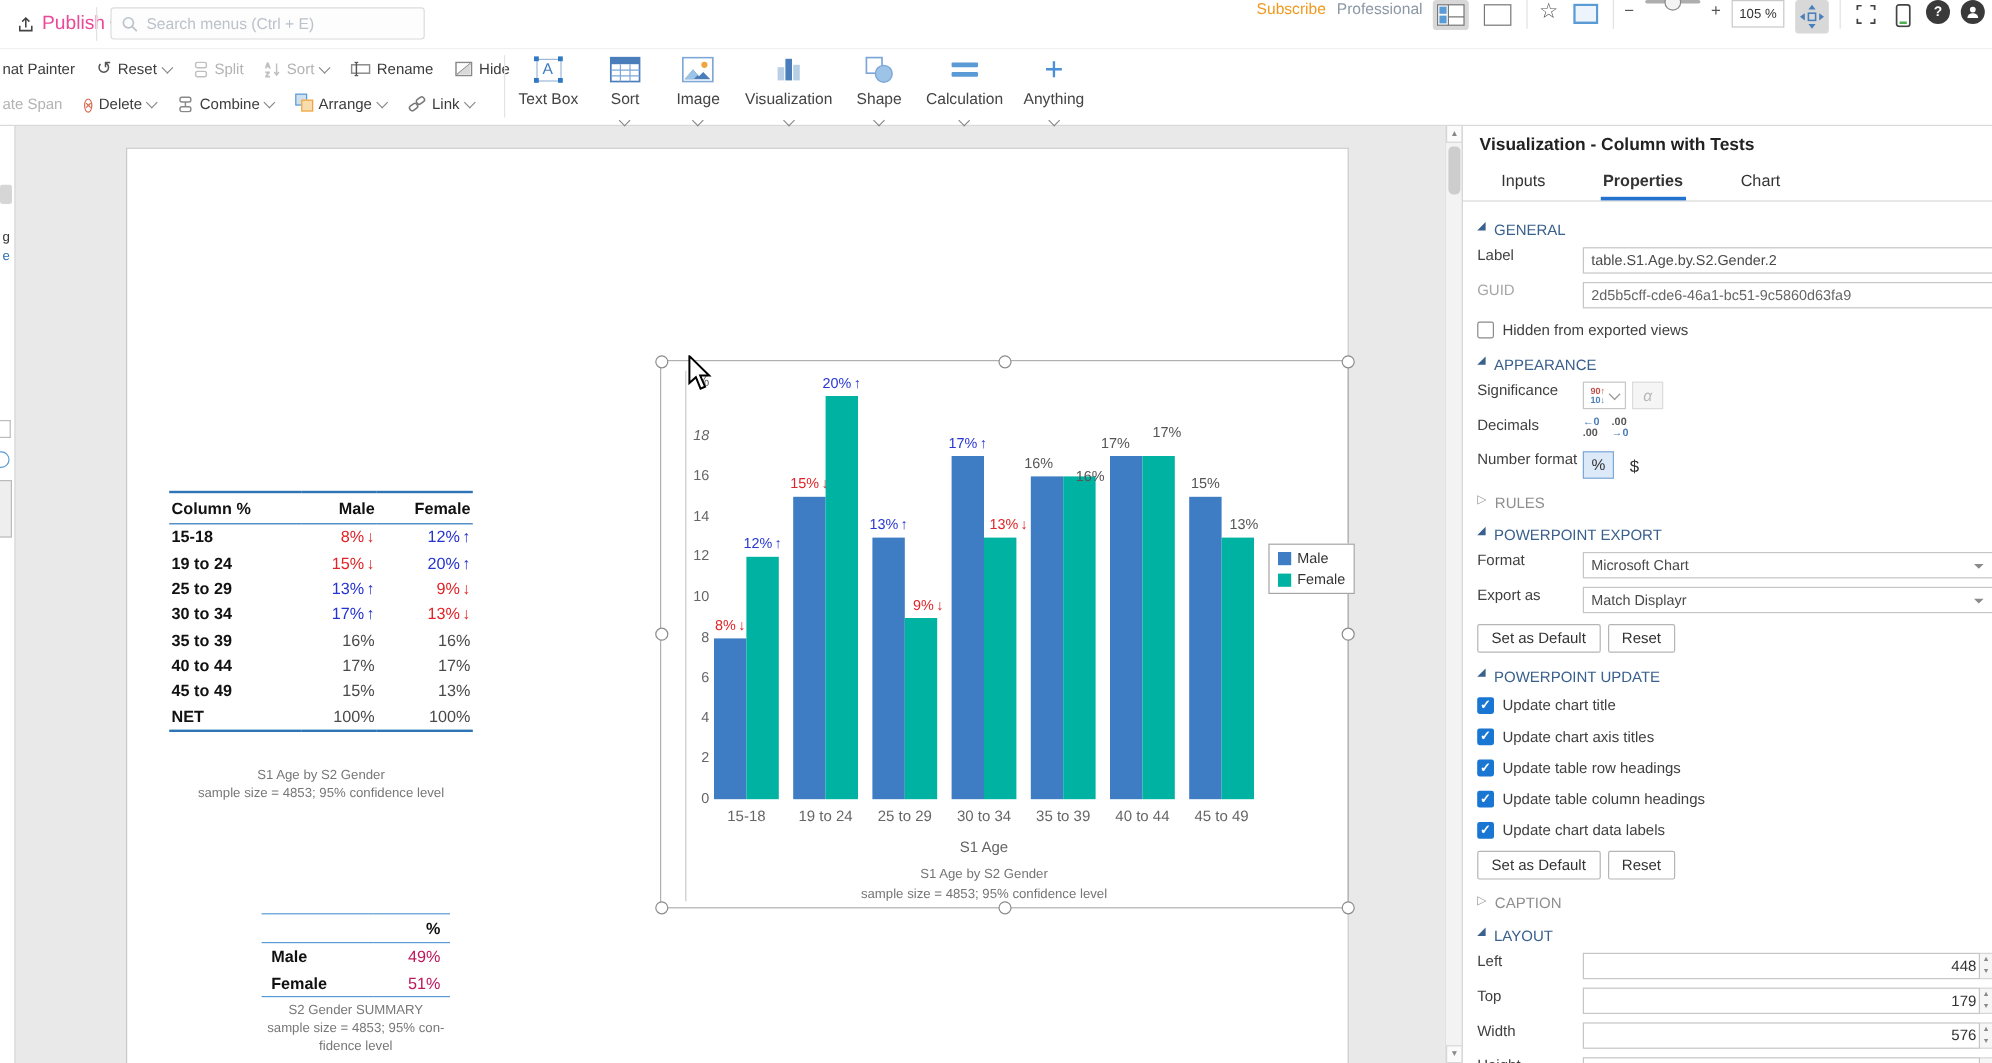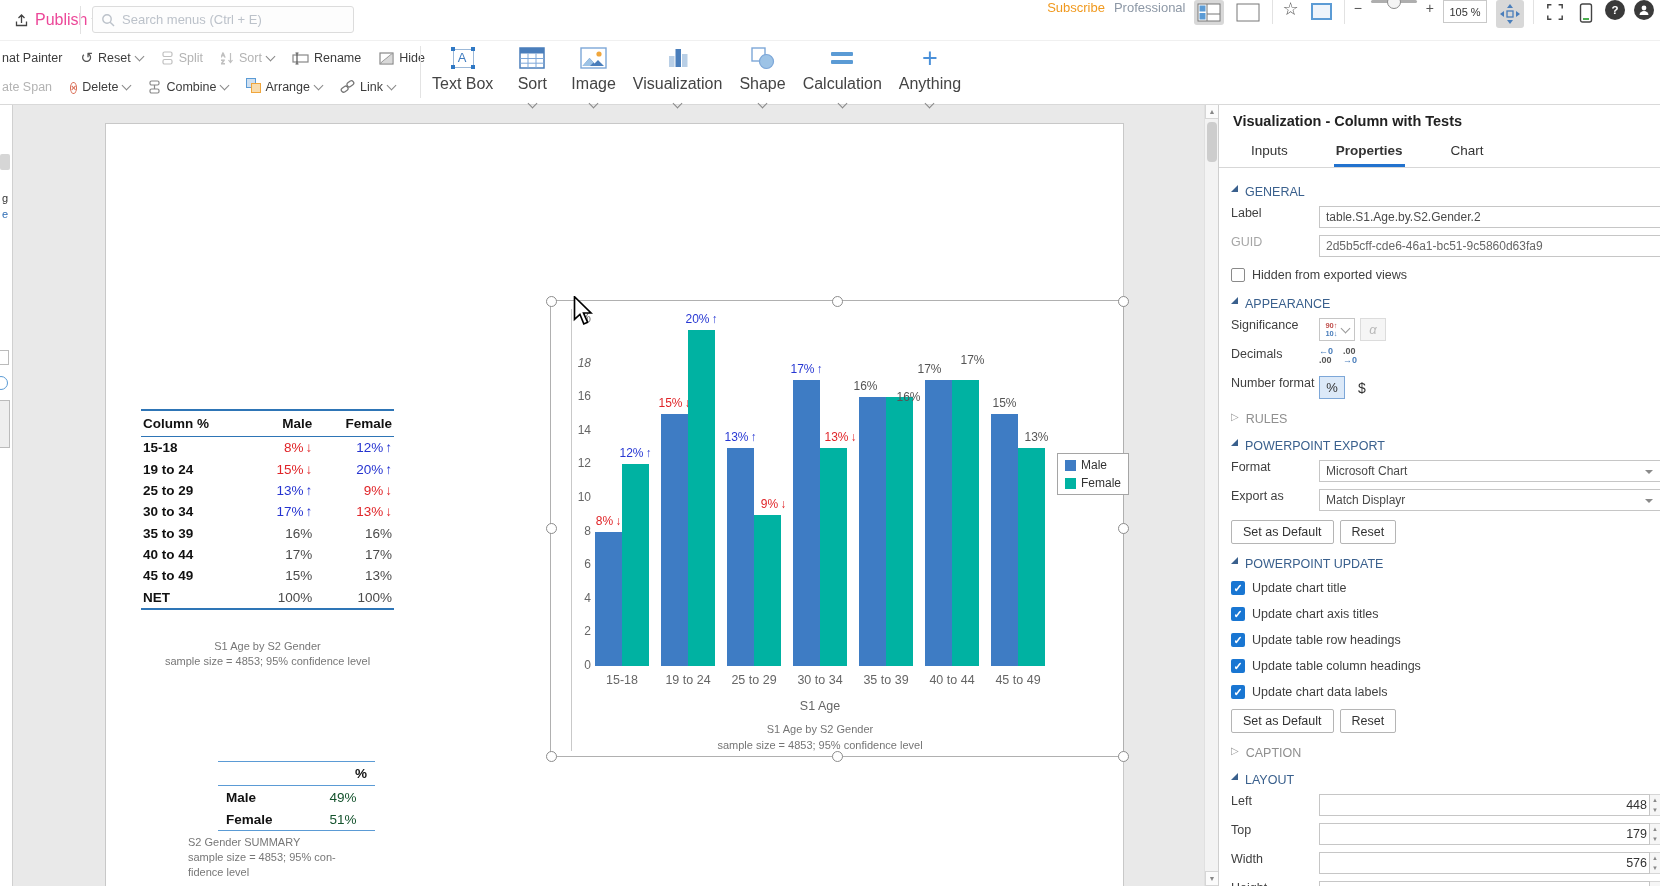--- a/index.html
+++ b/index.html
@@ -33,21 +33,21 @@
   .ribbon{position:absolute;left:0;top:40px;width:1660px;height:64px;background:#fff;border-bottom:1px solid #d9d9d9;z-index:29}
   .rib-row{position:absolute;left:2px;display:flex;align-items:center}
   .rib-item{display:flex;align-items:center;gap:5px;margin-right:18px;white-space:nowrap;font-size:12.5px;color:#3c3c3c}
   .rib-item.disabled{color:#b3b3b3}
   .rib-item.disabled svg *{stroke:#c0c0c0 !important;fill:none}
   .chev{width:6px;height:6px;border-right:1.5px solid #888;border-bottom:1.5px solid #888;transform:rotate(45deg);margin-top:-3px}
   .rib-vsep{position:absolute;left:420px;top:6px;width:1px;height:52px;background:#e3e3e3}
   .insrow{position:absolute;left:432px;top:3px;display:flex;align-items:flex-start;gap:17px}
   .insbtn{display:flex;flex-direction:column;align-items:center;min-width:44px}
   .insbtn .ic{height:30px;display:flex;align-items:center;justify-content:center}
-  .insbtn .lb{font-size:16px;color:#444;margin-top:2px}
+  .insbtn .lb{font-size:13px;color:#444;margin-top:2px}
   .insbtn .cv{margin-top:2px;height:7px}
   .undo-g{font-size:15px;color:#555;line-height:1}
   .circ-x{width:13px;height:13px;border:1.4px solid #d86a52;border-radius:50%;color:#d86a52;font-size:9px;line-height:12px;text-align:center;font-weight:bold}
   .arr-back{width:8px;height:8px;border:1.4px solid #5b9bd5;background:#cfe0f1;position:absolute;left:0;top:0}
   .arr-front{width:8px;height:8px;border:1.4px solid #f0a63c;background:#f8dcae;position:absolute;left:5px;top:5px}
 
   
   .lstrip{position:absolute;left:0;top:104px;width:12px;height:782px;background:#fff;border-right:1px solid #d0d0d0;z-index:5;overflow:hidden}
   .canvas{position:absolute;left:12px;top:104px;width:1192px;height:782px;background:#e9e9e9;overflow:hidden}
   .pagesheet{position:absolute;left:93px;top:19px;width:1017px;height:770px;background:#fff;border:1px solid #c8c8c8}
@@ -63,24 +63,24 @@
   .xtab tbody{border-bottom:2px solid #2e75b6}
   td[data-sig="down"]{color:#e02428}
   td[data-sig="up"]{color:#2533d0}
   .sig-arrow{font-weight:bold;margin-left:2px}
   .tfoot{position:absolute;left:35px;width:253px;text-align:center;font-size:11px;color:#777}
 
   
   .sumtab{position:absolute;left:112px;top:637px;width:157px;border-collapse:collapse;font-size:13.5px}
   .sumtab thead tr{border-top:1.5px solid #5b9bd5;border-bottom:1px solid #5b9bd5}
   .sumtab th{font-weight:bold;color:#111;text-align:right;padding:4px 8px}
-  .sumtab td{padding:3.5px 8px;text-align:center;color:#14532d}
+  .sumtab td{padding:3.5px 8px;text-align:right;color:#be185d}
   .sumtab td:first-child{text-align:left;font-weight:bold;color:#111}
   .sumtab tbody{border-bottom:1.5px solid #5b9bd5}
-  .sfoot{position:absolute;left:82px;width:217px;font-size:11px;color:#777}
+  .sfoot{position:absolute;left:82px;width:217px;text-align:center;font-size:11px;color:#777}
 
   
   .chart-sel{position:absolute;left:538px;top:196px;width:572px;height:455px;border:1px solid #b0b0b0;background:transparent}
   .handle{position:absolute;width:9px;height:9px;border-radius:50%;background:#fff;border:1px solid #8c8c8c;z-index:6}
   .yaxis-line{position:absolute;left:20px;top:8px;width:1px;height:442px;background:#c9c9c9}
   .ytick{position:absolute;left:2px;width:38px;text-align:right;font-size:12px;color:#666}
   .ylab{position:absolute;left:2px;width:38px;text-align:right;font-size:12px;color:#666}
   .bar{position:absolute}
   .dlabel{position:absolute;width:64px;text-align:center;font-size:12px}
   .xcat{position:absolute;width:66px;text-align:center;font-size:12.5px;color:#666}

